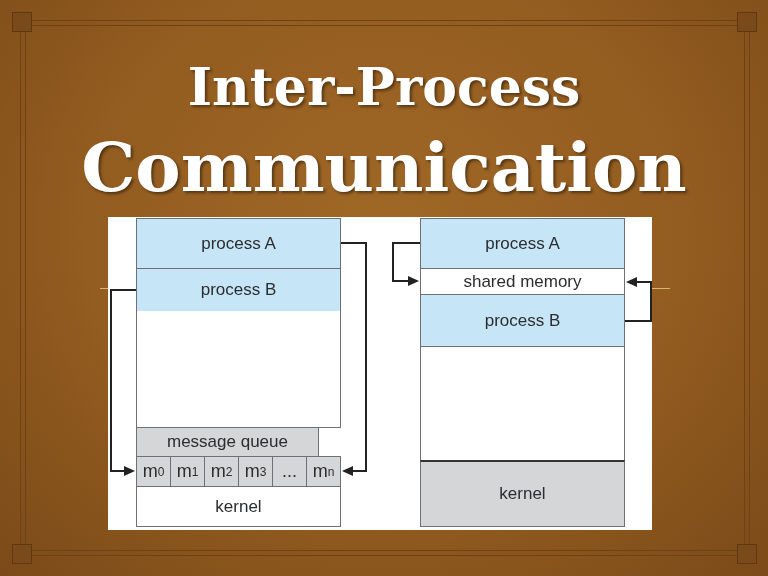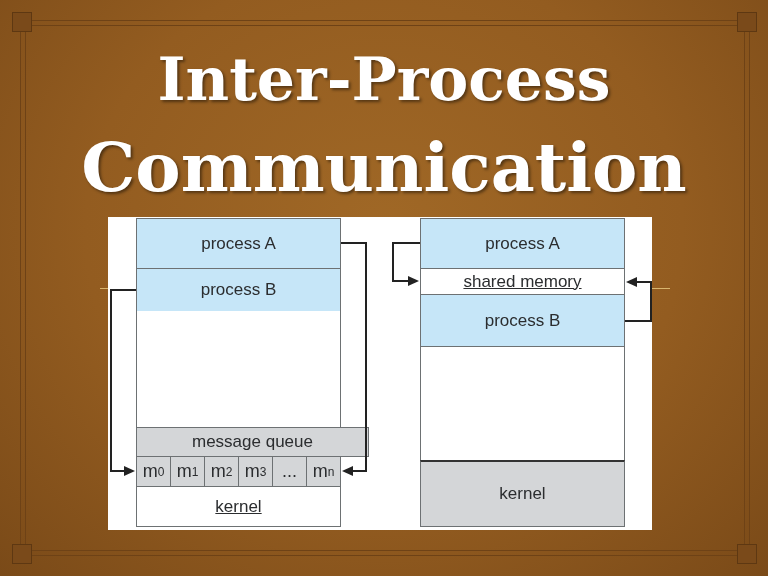--- a/index.html
+++ b/index.html
@@ -11,27 +11,27 @@
     .frame { position:absolute; border-color:#6e4216; border-style:solid; }
     .frame-h { left:22px; right:22px; height:4px; border-width:1px 0; }
     .frame-v { top:22px; bottom:22px; width:4px; border-width:0 1px; }
     .corner { position:absolute; width:18px; height:18px; background:#7a4a1a; border:1px solid #5e3812; }
     .title {
       position:absolute; left:0; width:768px; text-align:center;
       font-family: "DejaVu Serif", "Liberation Serif", serif;
       color:#fff; font-weight:bold; text-shadow: 2px 2px 3px rgba(0,0,0,0.45);
       letter-spacing:0px;
     }
-    .t1 { top:36px; font-size:60px; line-height:86px; }
+    .t1 { top:44px; font-size:52px; line-height:86px; }
     .t2 { top:124px; font-size:68px; line-height:86px; }
     .panel { position:absolute; left:108px; top:217px; width:544px; height:313px; background:#fff; }
     .box { position:absolute; box-sizing:border-box; border:1px solid #6d7173; display:flex; align-items:center; justify-content:center; color:#2b2d2f; font-size:17px; }
     .blue { background:#c6e6f8; }
     .grey { background:#d4d6d8; }
-    .white { background:#fff;text-decoration:underline; }
+    .white { background:#fff; }
     .line { position:absolute; background:#222; }
     .arrow-r { position:absolute; width:0; height:0; border-top:5px solid transparent; border-bottom:5px solid transparent; border-left:11px solid #222; }
     .arrow-l { position:absolute; width:0; height:0; border-top:5px solid transparent; border-bottom:5px solid transparent; border-right:11px solid #222; }
     .stub { position:absolute; height:1px; background:#d9b56e; }
     .cell { position:absolute; top:456px; height:31px; box-sizing:border-box; border:1px solid #6d7173; background:#d4d6d8; display:flex; align-items:center; justify-content:center; font-size:18px; color:#2b2d2f; }
     .cell sub { font-size:12px; vertical-align:-4px; }
   </style>
 </head>
 <body>
 
@@ -53,21 +53,21 @@
 <div class="panel"></div>
 
 <div>
   <div class="box blue" style="left:136px; top:218px; width:205px; height:51px;">
       <span>process A</span>
     </div>
   <div class="box blue" style="left:136px; top:268px; width:205px; height:44px;">
       <span>process B</span>
     </div>
   <div class="box white" style="left:136px; top:311px; width:205px; height:117px; border-top:none;"></div>
-  <div class="box grey" style="left:136px; top:427px; width:233px; height:30px;">
+  <div class="box grey" style="left:136px; top:427px; width:183px; height:30px;">
       <span>message queue</span>
     </div>
 
   <div class="cell" style="left:136px; width:35px;">
       <span>m</span>
       <sub>0</sub>
     </div>
   <div class="cell" style="left:170px; width:35px;">
       <span>m</span>
       <sub>1</sub>

